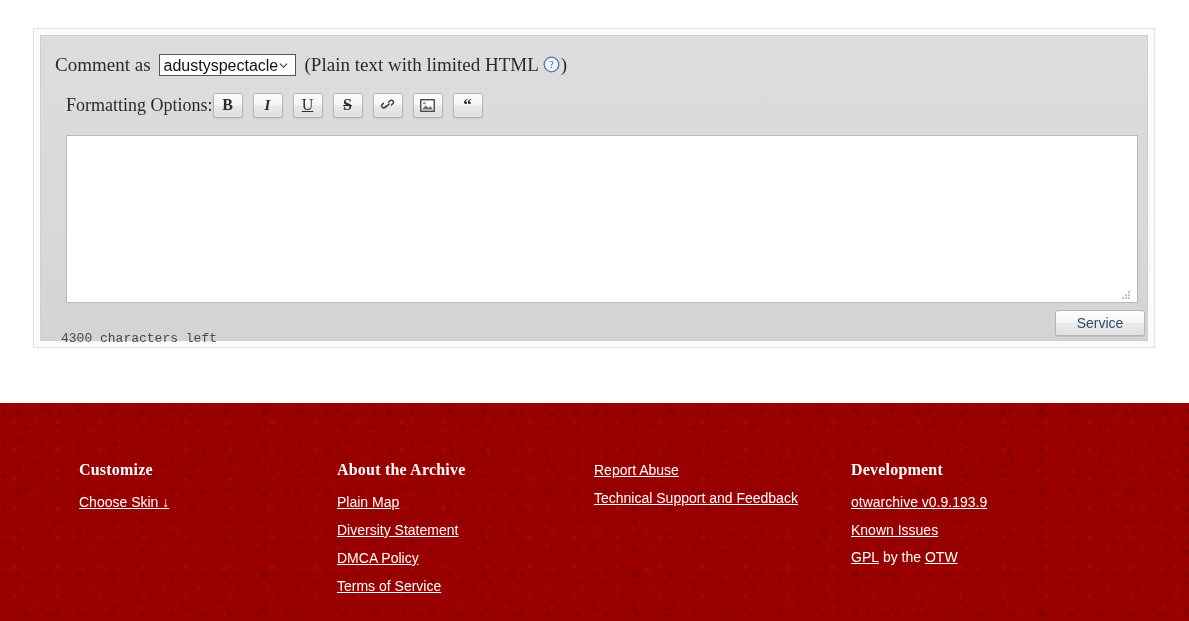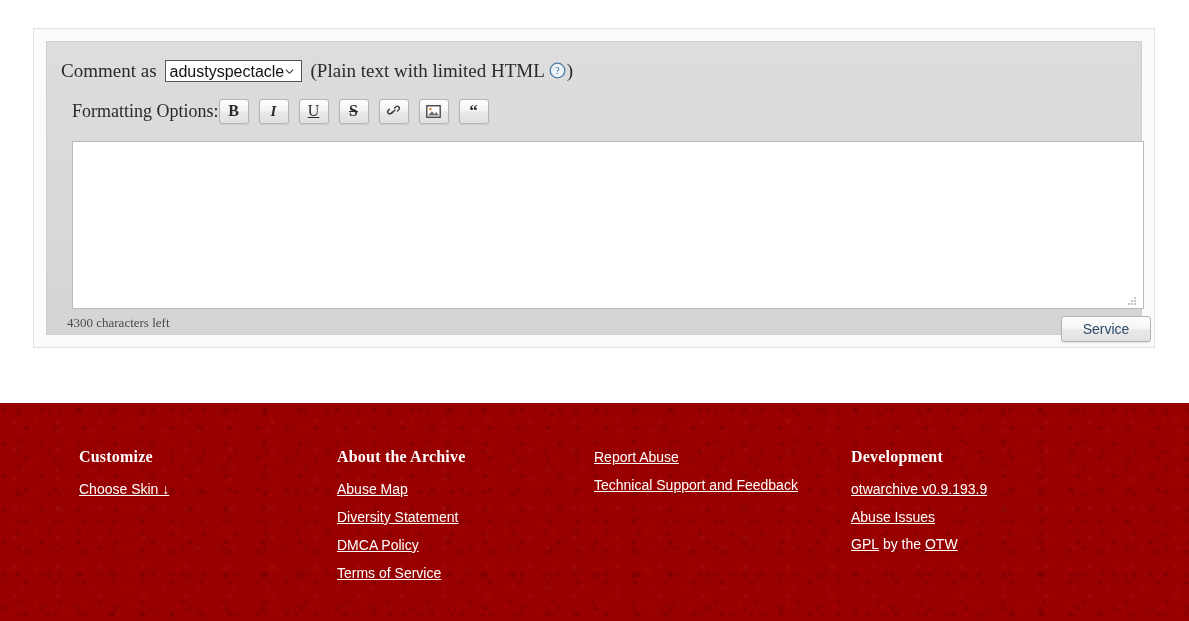--- a/index.html
+++ b/index.html
@@ -17,21 +17,21 @@
   
   .comment-panel-outer {
     position: absolute;
     left: 33px;
     top: 28px;
     width: 1122px;
     height: 320px;
     background: #fbfbfb;
     border: 1px solid #e2e2e2;
     box-sizing: border-box;
-    padding: 12px;
+    padding: 6px;
   }
   .comment-panel-inner {
     width: 100%;
     height: 100%;
     box-sizing: border-box;
     background: #dcdcdc;
     background: linear-gradient(180deg, #dddddd 0%, #d9d9d9 60%, #d4d4d4 100%);
     border: 1px solid #cfcfcf;
     padding: 12px 14px 10px 14px;
     position: relative;
@@ -160,22 +160,22 @@
     width: 12px;
     height: 12px;
     pointer-events: none;
   }
   .resize-grip svg { display: block; }
 
   
   .chars-left {
     position: absolute;
     left: 20px;
-    top: 273px;
-    font-family: Liberation Serif, serif;
+    top: 295px;
+    font-family: Liberation Mono, monospace;
     font-size: 13px;
     color: #4a4a4a;
   }
   .comment-submit {
     position: absolute;
     left: 1014px;
     top: 274px;
     width: 90px;
     height: 26px;
     border: 1px solid #b4b4b4;
@@ -212,21 +212,21 @@
       radial-gradient(circle at 91% 80%, rgba(0,0,0,0.20) 0 2px, transparent 3px),
       radial-gradient(circle at 24% 88%, rgba(255,60,40,0.08) 0 2px, transparent 3px),
       radial-gradient(circle at 46% 38%, rgba(0,0,0,0.14) 0 2px, transparent 3px),
       radial-gradient(circle at 66% 72%, rgba(255,255,255,0.04) 0 2px, transparent 3px);
     background-size: 37px 33px, 43px 29px, 31px 41px, 47px 37px, 29px 31px, 53px 43px, 41px 27px, 35px 39px;
     pointer-events: none;
   }
   .footer-cols {
     position: relative;
     display: flex;
-    padding-top: 45px;
+    padding-top: 58px;
   }
   .footer-col { position: relative; }
   .footer-col-0 { margin-left: 79px; width: 258px; }
   .footer-col-1 { width: 257px; }
   .footer-col-2 { width: 257px; }
   .footer-col-3 { width: 250px; }
 
   .footer-heading {
     font-family: "Liberation Serif", serif;
     font-weight: bold;
@@ -356,32 +356,32 @@
   <div class="footer-noise"></div>
   <div class="footer-cols">
 
     <div class="footer-col footer-col-0">
       <div class="footer-heading">Customize</div>
       <div><a class="footer-link">Choose Skin ↓</a></div>
     </div>
 
     <div class="footer-col footer-col-1">
       <div class="footer-heading">About the Archive</div>
-      <div><a class="footer-link">Abuse Map</a></div>
+      <div><a class="footer-link">Plain Map</a></div>
       <div><a class="footer-link">Diversity Statement</a></div>
       <div><a class="footer-link">DMCA Policy</a></div>
       <div><a class="footer-link">Terms of Service</a></div>
     </div>
 
     <div class="footer-col footer-col-2">
       <div><a class="footer-link">Report Abuse</a></div>
       <div><a class="footer-link">Technical Support and Feedback</a></div>
     </div>
 
     <div class="footer-col footer-col-3">
       <div class="footer-heading">Development</div>
       <div><a class="footer-link">otwarchive v0.9.193.9</a></div>
-      <div><a class="footer-link">Abuse Issues</a></div>
+      <div><a class="footer-link">Known Issues</a></div>
       <div class="footer-line"><a class="footer-link">GPL</a><span class="footer-plain"> by the </span><a class="footer-link">OTW</a></div>
     </div>
 
   </div>
 </div>
 
 </body></html>

